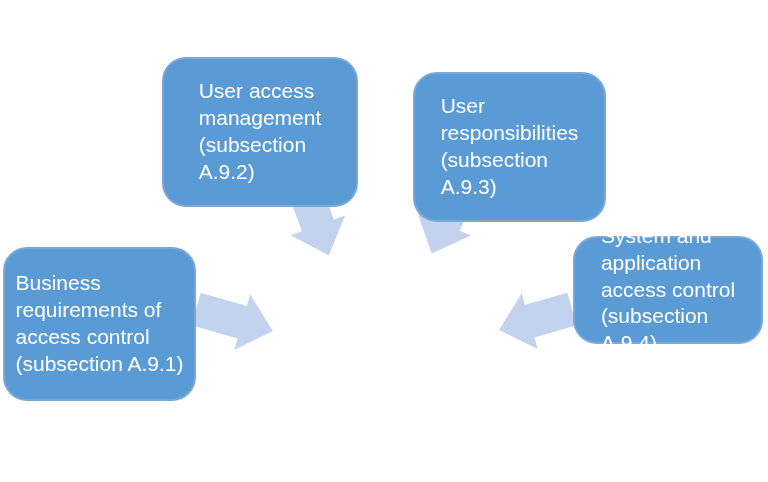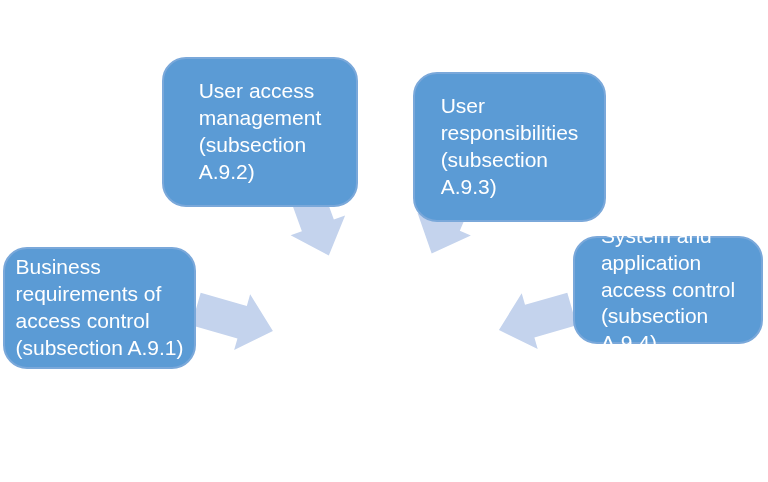--- a/index.html
+++ b/index.html
@@ -47,21 +47,21 @@
     font-size: 21px;
     line-height: 1.28;
   }
   .circle {
     background: var(--node-fill, #5b9bd5);
     border: 2px solid var(--node-border, #7aa8da);
     border-radius: 50%;
     font-size: 28px;
     line-height: 1.3;
   }
-  .node-a91 { left: 3px;   top: 207px; width: 193px; height: 122px; }
+  .node-a91 { left: 3px;   top: 207px; width: 193px; height: 154px; }
   .node-a92 { left: 162px; top: 17px;  width: 196px; height: 150px; }
   .node-a93 { left: 413px; top: 32px;  width: 193px; height: 150px; }
   .node-a94 { left: 573px; top: 196px; width: 190px; height: 108px; }
   .node-center { left: 282px; top: 258px; width: 209px; height: 200px; }
 </style>
 </head>
 <body>
 
 <div class="stage">
 

